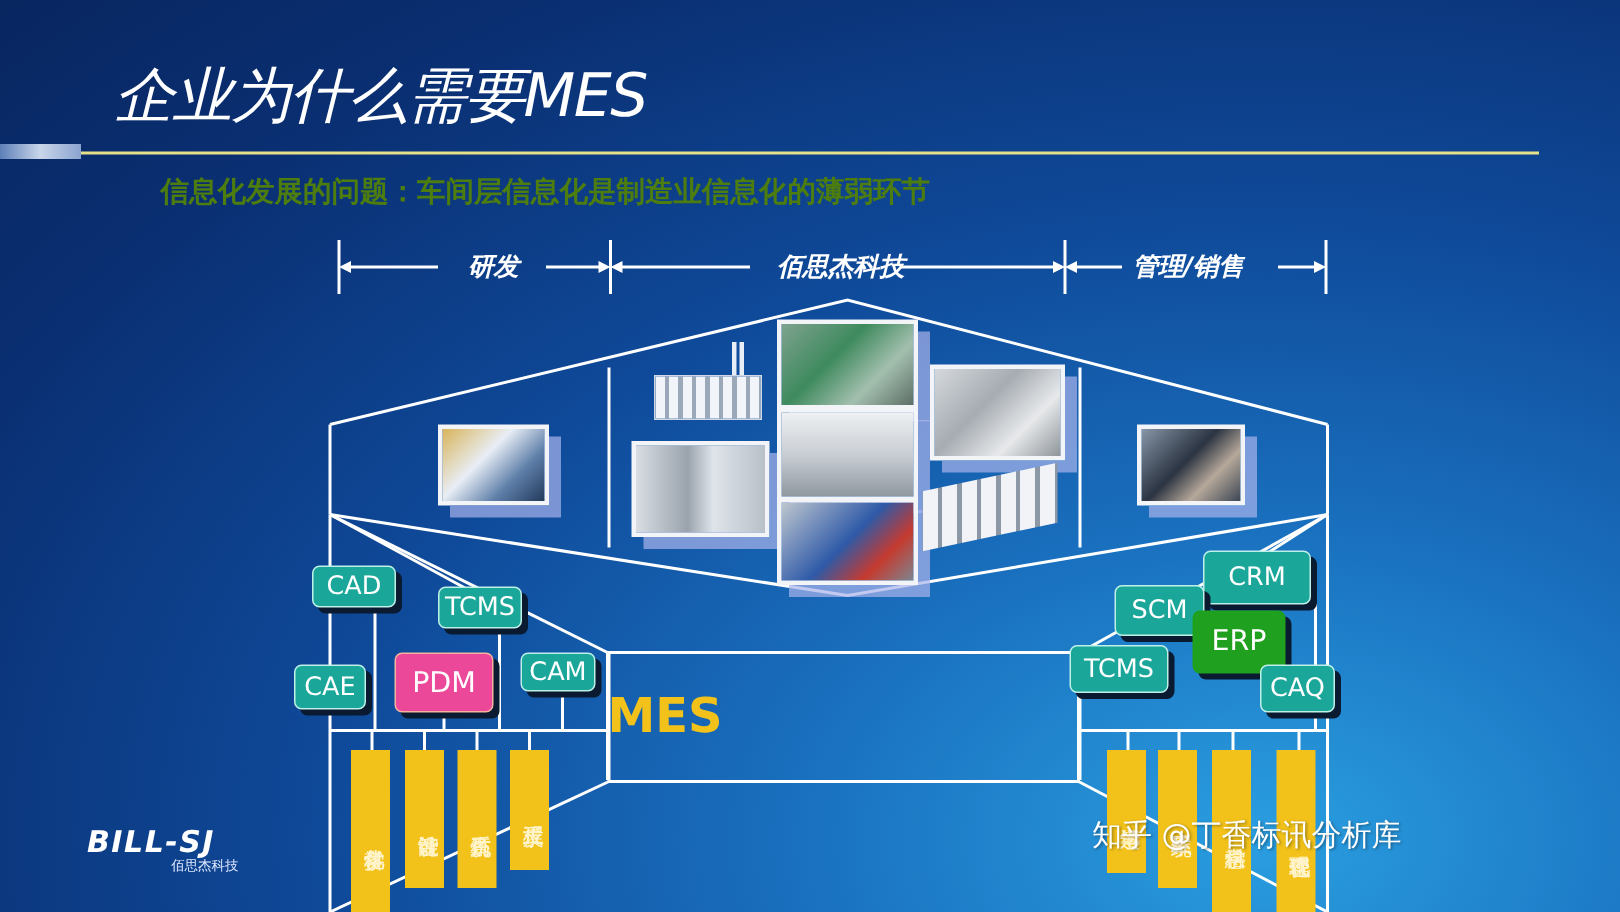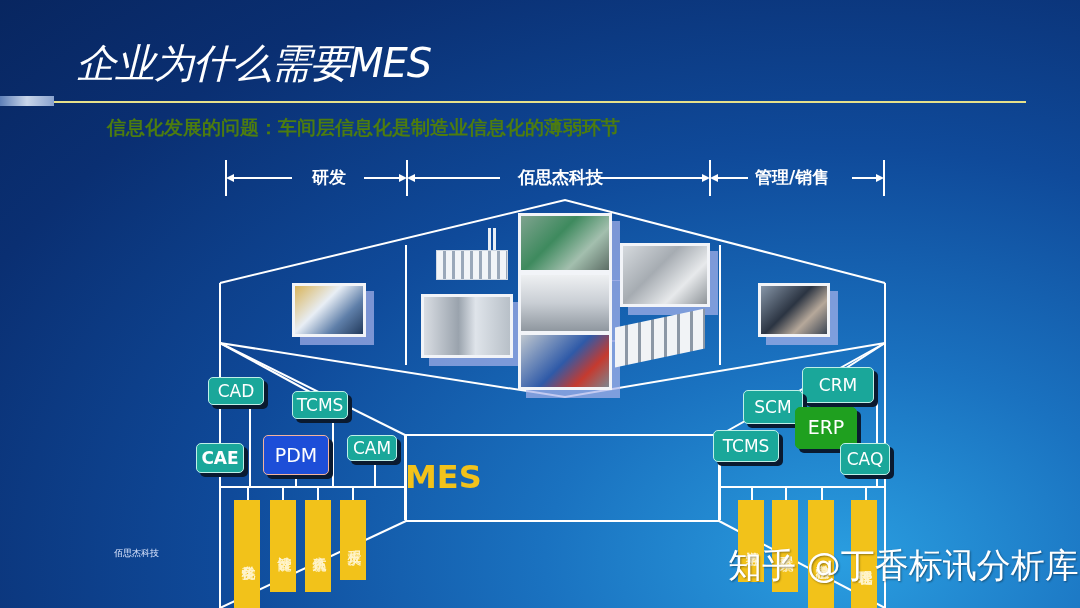--- a/index.html
+++ b/index.html
@@ -4,34 +4,34 @@
 <style>
   html,body{margin:0;padding:0;}
   body{width:1080px;height:608px;overflow:hidden;position:relative;
     background:radial-gradient(ellipse at 78% 92%, #2a9ee0 0%, #1a72c0 25%, #0f4a9a 52%, #0a2f72 80%, #082660 100%);
     font-family:"DejaVu Sans","Liberation Sans",sans-serif;}
   .abs{position:absolute;}
   #title{left:76px;top:36px;font-size:40px;color:#fff;font-family:"DejaVu Sans",sans-serif;letter-spacing:-1px;font-style:italic;}
   #title-accent{left:0;top:96px;width:54px;height:10px;background:linear-gradient(90deg,#5d7fb8,#c9d6ea,#8aa3cf);}
   #title-rule{left:54px;top:101px;width:972px;height:2px;background:#e6e08a;}
   #subtitle{left:86px;top:115px;font-size:19px;font-weight:bold;color:#4d7c0f;margin-left:21px;}
-  .lbl{color:#fff;font-size:17px;font-weight:bold;text-align:center;}
+  .lbl{color:#fff;font-size:17px;font-weight:bold;font-style:italic;text-align:center;}
   svg.lines{position:absolute;left:0;top:0;}
   .tag{position:absolute;background:#1aa79a;color:#fff;border:1.5px solid #bff0e8;border-radius:5px;
     font-size:17px;text-align:center;box-shadow:4px 4px 0 #0a1a30;font-family:"DejaVu Sans",sans-serif;}
-  .tag.pdm{background:#1d4ed8;border-color:#f4b39c;font-size:19px;}
+  .tag.pdm{background:#ec4899;border-color:#f4b39c;font-size:19px;}
   .tag.erp{background:#1fa01f;border-color:#1fa01f;font-size:19px;}
   .vbox{position:absolute;background:#f2c21a;color:#fff4cc;font-size:14px;text-align:center;line-height:22px;
     writing-mode:vertical-rl;text-orientation:upright;padding:6px 0;width:26px;}
   #mes-label{left:405px;top:458px;width:336px;text-align:left;font-size:32px;font-weight:bold;color:#f2c21a;}
   .photo{position:absolute;border:3px solid #f2f4f8;box-shadow:8px 8px 0 rgba(170,180,235,0.7);}
   #logo{left:58px;top:549px;}
   #logo-main{font-size:20px;font-weight:bold;font-style:italic;color:#fff;letter-spacing:1px;}
   #logo-sub{font-size:9px;color:#dfe8ff;margin-left:56px;margin-top:-2px;}
-  #watermark{left:728px;top:543px;font-size:34px;color:#fff;text-shadow:1px 1px 2px rgba(0,0,0,0.4);}
+  #watermark{left:728px;top:543px;font-size:20px;color:#fff;text-shadow:1px 1px 2px rgba(0,0,0,0.4);}
 </style>
 </head>
 <body>
 
 <div id="title" class="abs">企业为什么需要MES</div>
 <div id="title-accent" class="abs"></div>
 <div id="title-rule" class="abs"></div>
 <div id="subtitle" class="abs">信息化发展的问题：车间层信息化是制造业信息化的薄弱环节</div>
 
 <svg class="lines" width="1080" height="608">
@@ -112,21 +112,21 @@
 <div class="photo" style="left:421px;top:294px;width:86px;height:58px;background:linear-gradient(90deg,#d9dde3,#9aa3ad 40%,#dfe4ea 60%,#b8c0c8);"></div>
 <div class="photo" style="left:518px;top:213px;width:88px;height:54px;background:linear-gradient(135deg,#7fa38f,#3e8a5e 40%,#a3bfae 70%,#5d6e66);"></div>
 <div class="photo" style="left:518px;top:272px;width:88px;height:56px;background:linear-gradient(180deg,#eef0f2,#c9ced4 50%,#8f979f);"></div>
 <div class="photo" style="left:518px;top:332px;width:88px;height:52px;background:linear-gradient(135deg,#bfc7cf,#2f5aa8 50%,#c53a2f 75%,#7d8690);"></div>
 <div class="photo" style="left:620px;top:243px;width:84px;height:58px;background:linear-gradient(135deg,#d5d9dd,#a6acb2 40%,#e7e9eb 70%,#8e9499);"></div>
 <div class="abs" style="left:615px;top:318px;width:90px;height:40px;background:repeating-linear-gradient(90deg,#f1f3f6 0 10px,#8d98a6 10px 13px);transform:skewY(-12deg);"></div>
 <div class="photo" style="left:758px;top:283px;width:66px;height:48px;background:linear-gradient(135deg,#8796a8,#2b3442 45%,#b6a89a 70%,#3c4654);"></div>
 
 <div class="tag" style="left:208px;top:377px;width:54px;height:26px;line-height:26px;">CAD</div>
 <div class="tag" style="left:292px;top:391px;width:54px;height:26px;line-height:26px;">TCMS</div>
-<div class="tag" style="left:196px;top:443px;width:46px;height:28px;line-height:28px;font-weight:bold;">CAE</div>
+<div class="tag" style="left:196px;top:443px;width:46px;height:28px;line-height:28px;">CAE</div>
 <div class="tag pdm" style="left:263px;top:435px;width:64px;height:38px;line-height:38px;">PDM</div>
 <div class="tag" style="left:347px;top:435px;width:48px;height:24px;line-height:24px;">CAM</div>
 
 <div class="tag" style="left:802px;top:367px;width:70px;height:34px;line-height:34px;">CRM</div>
 <div class="tag" style="left:743px;top:390px;width:58px;height:32px;line-height:32px;">SCM</div>
 <div class="tag erp" style="left:783px;top:407px;width:60px;height:40px;line-height:38px;margin-left:12px;">ERP</div>
 <div class="tag" style="left:713px;top:430px;width:64px;height:30px;line-height:30px;">TCMS</div>
 <div class="tag" style="left:840px;top:423px;width:48px;height:30px;line-height:30px;margin-top:20px;">CAQ</div>
 
 <div id="mes-label" class="abs">MES</div>
@@ -135,16 +135,17 @@
 <div class="vbox" style="left:270px;top:500px;height:80px;">智能设计</div>
 <div class="vbox" style="left:305px;top:500px;height:80px;">系统仿真</div>
 <div class="vbox" style="left:340px;top:500px;height:68px;">反求工程</div>
 
 <div class="vbox" style="left:738px;top:500px;height:70px;">运筹学</div>
 <div class="vbox" style="left:772px;top:500px;height:80px;">系统工程</div>
 <div class="vbox" style="left:808px;top:500px;height:96px;">信息科学</div>
 <div class="vbox" style="left:851px;top:500px;height:108px;">现代管理理论</div>
 
 <div id="logo" class="abs">
+  <div id="logo-main">BILL-SJ</div>
   <div id="logo-sub">佰思杰科技</div>
 </div>
 
 <div id="watermark" class="abs">知乎 @丁香标讯分析库</div>
 
 </body></html>

